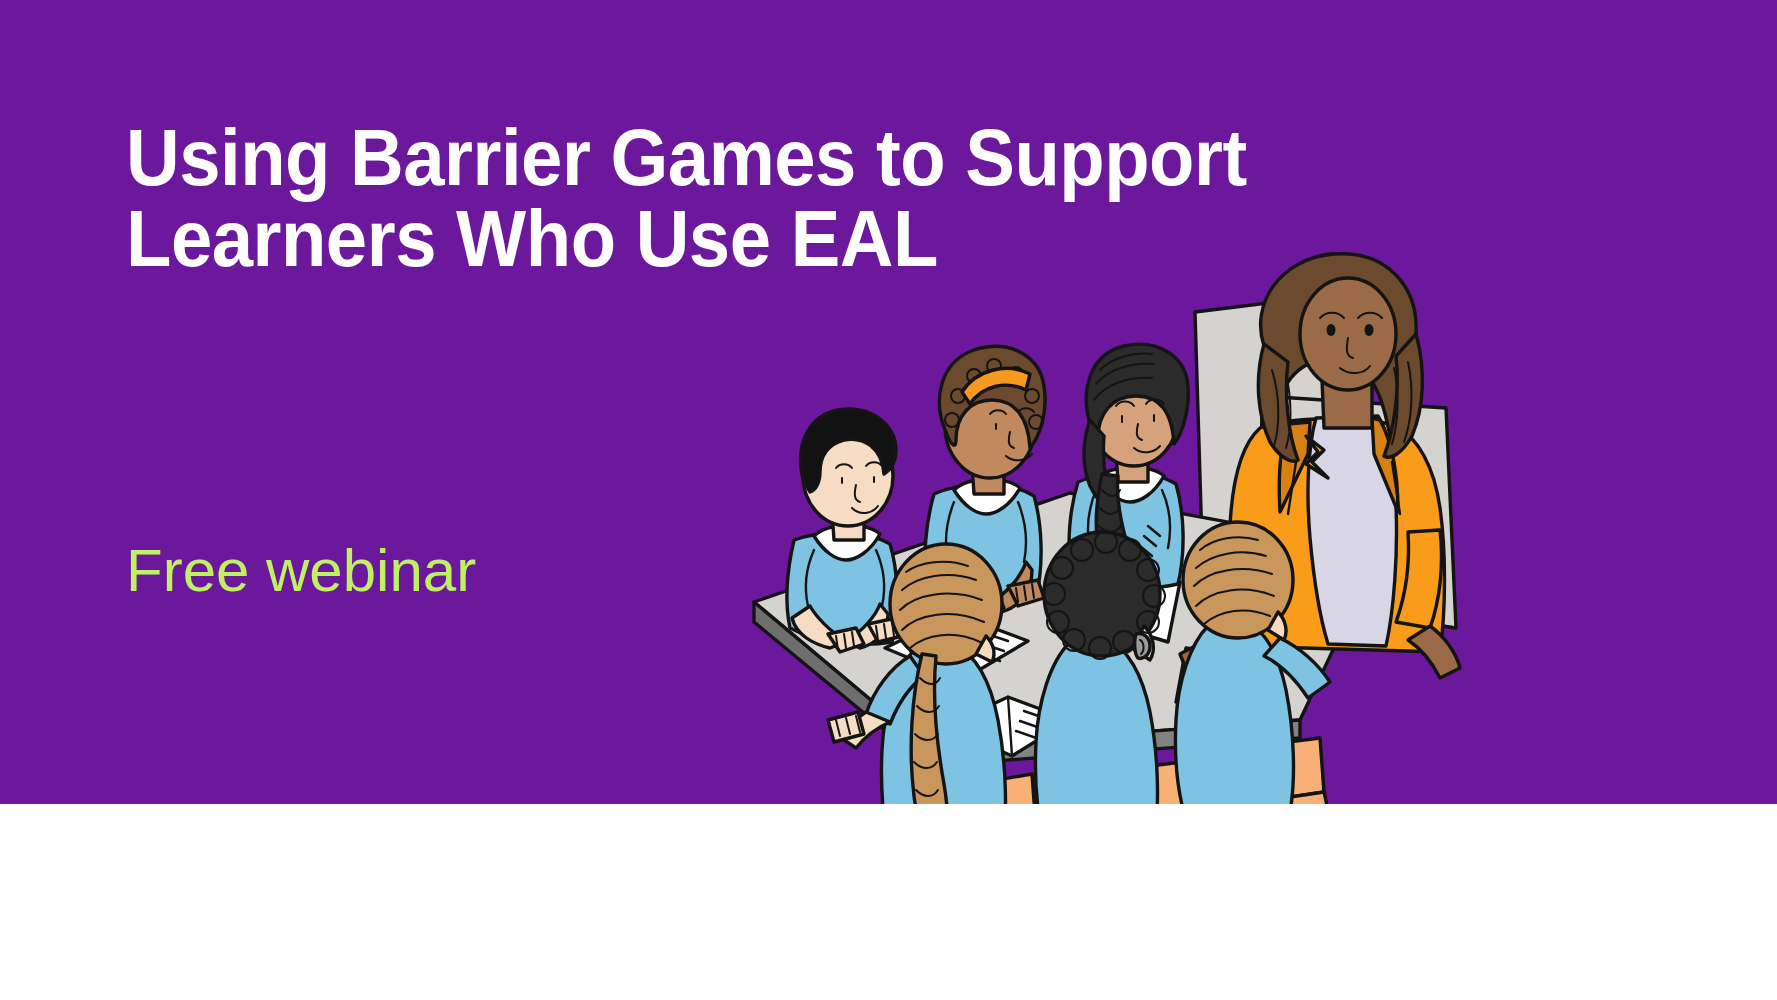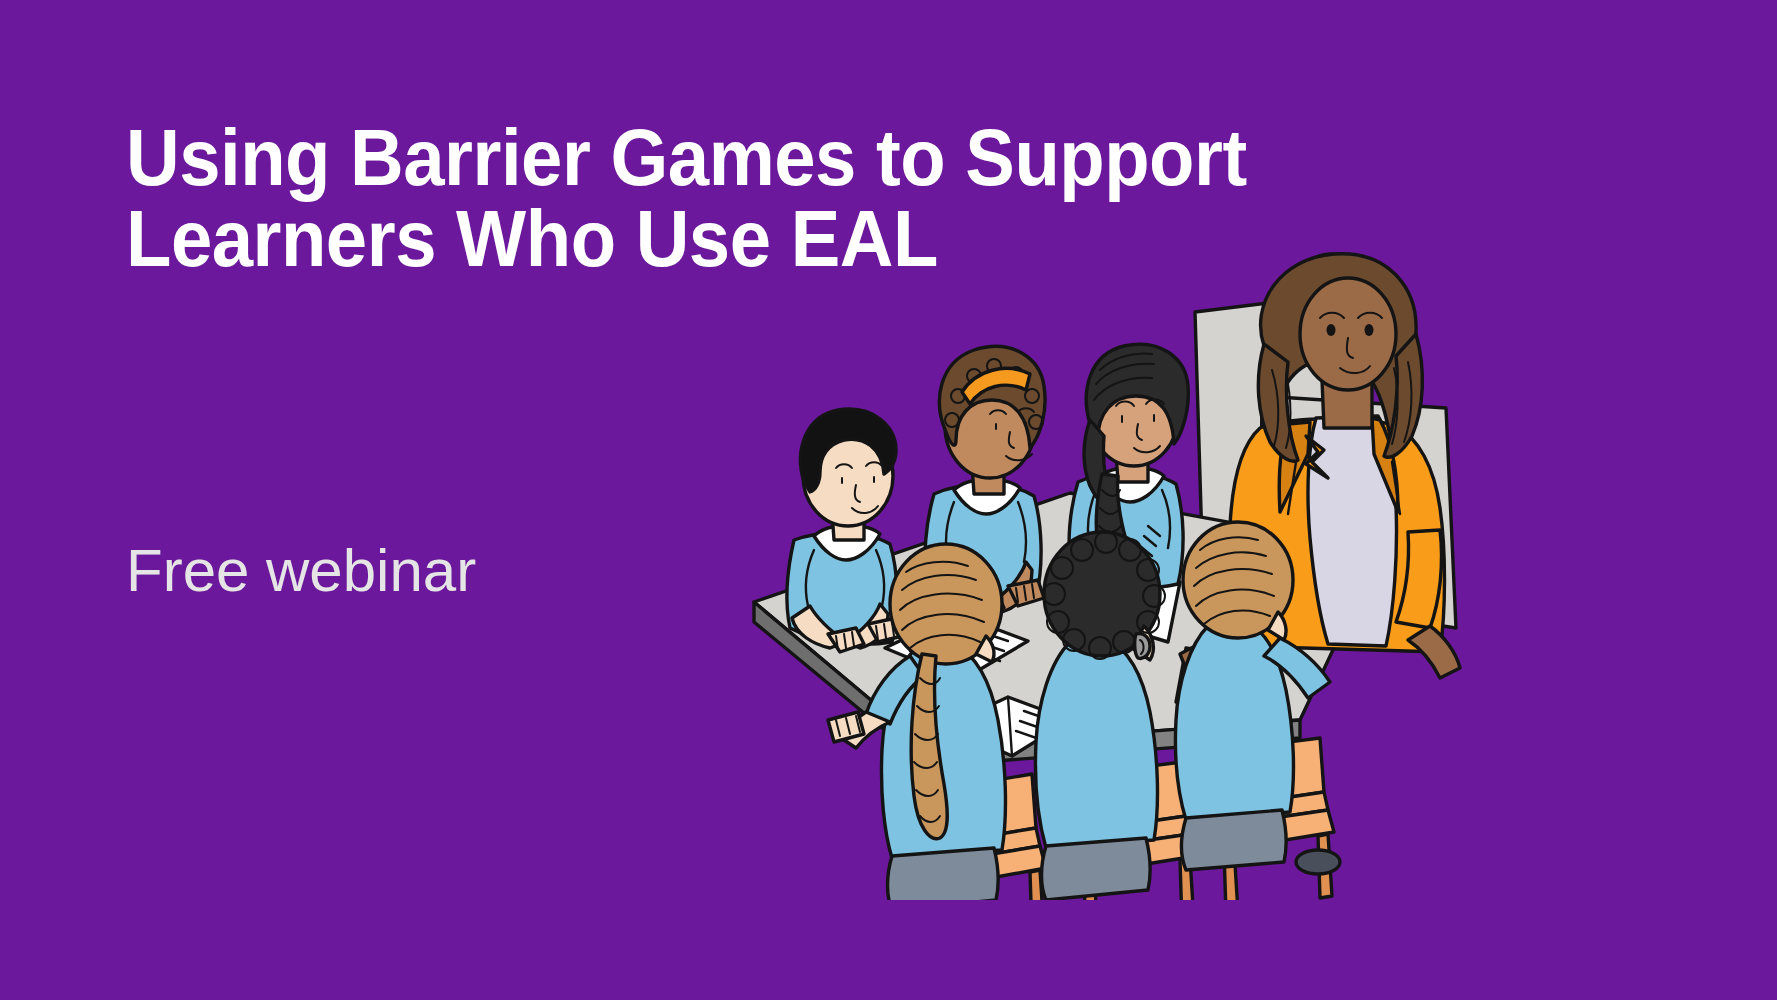--- a/index.html
+++ b/index.html
@@ -4,21 +4,21 @@
 <title>Using Barrier Games to Support Learners Who Use EAL</title>
 <style>
   html, body {
     margin: 0;
     padding: 0;
     background: #ffffff;
   }
   #banner {
     position: relative;
     width: 1777px;
-    height: 1000px;
+    height: 804px;
     overflow: hidden;
     background: #6B189C;
     font-family: "Liberation Sans", sans-serif;
   }
   .bg {
     position: absolute;
     inset: 0;
     background: #6B189C;
   }
   
@@ -38,21 +38,21 @@
     letter-spacing: -0.5px;
     transform: scaleX(0.94);
     transform-origin: left top;
     white-space: pre-line;
   }
   #subhead {
     position: absolute;
     left: 126px;
     top: 538px;
     margin: 0;
-    color: #e5e5e5;
+    color: #bef264;
     font-family: "Liberation Sans", sans-serif;
     font-weight: 400;
     font-size: 60px;
     line-height: 1.1;
     letter-spacing: 0px;
   }
   
   #illustration {
     position: absolute;
     left: 740px;

